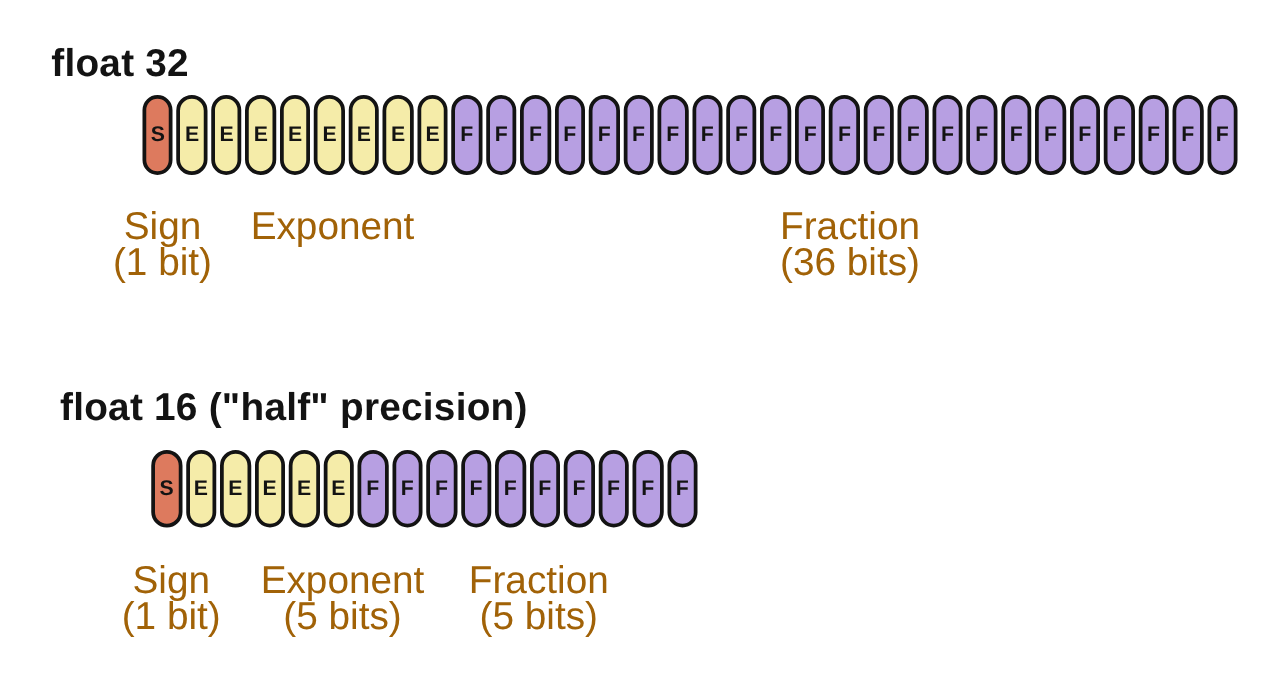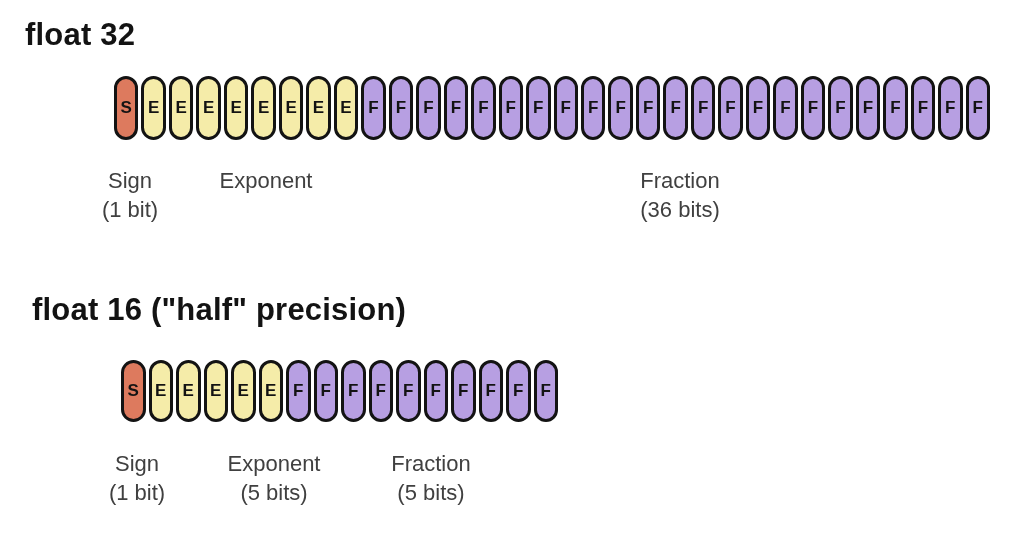--- a/index.html
+++ b/index.html
@@ -10,21 +10,21 @@
   }
   .canvas {
     position: relative;
     width: 1024px;
     height: 540px;
     background: #ffffff;
     overflow: hidden;
   }
   .title {
     position: absolute;
-    margin: 0;
+    margin: 16px;
     font-size: 31px;
     font-weight: 700;
     letter-spacing: 0.2px;
     color: #131313;
     white-space: nowrap;
   }
   .t32 { left: 25px;  top: 17px; }
   .t16 { left: 32px;  top: 292px; }
   .bitrow {
     position: absolute;
@@ -43,24 +43,24 @@
     justify-content: center;
     font-size: 17px;
     font-weight: 700;
     color: #131313;
     min-width: 0;
   }
   .label {
     position: absolute;
     transform: translateX(-50%);
     text-align: center;
-    font-size: 22px;
+    font-size: 31px;
     line-height: 29px;
     font-weight: 500;
-    color: #404040;
+    color: #a16207;
     white-space: nowrap;
   }
   .l32-sign { left: 130px; top: 166px; }
   .l32-exp  { left: 266px; top: 166px; }
   .l32-frac { left: 680px; top: 166px; }
   .l16-sign { left: 137px; top: 449px; }
   .l16-exp  { left: 274px; top: 449px; }
   .l16-frac { left: 431px; top: 449px; }
 </style>
 </head>

